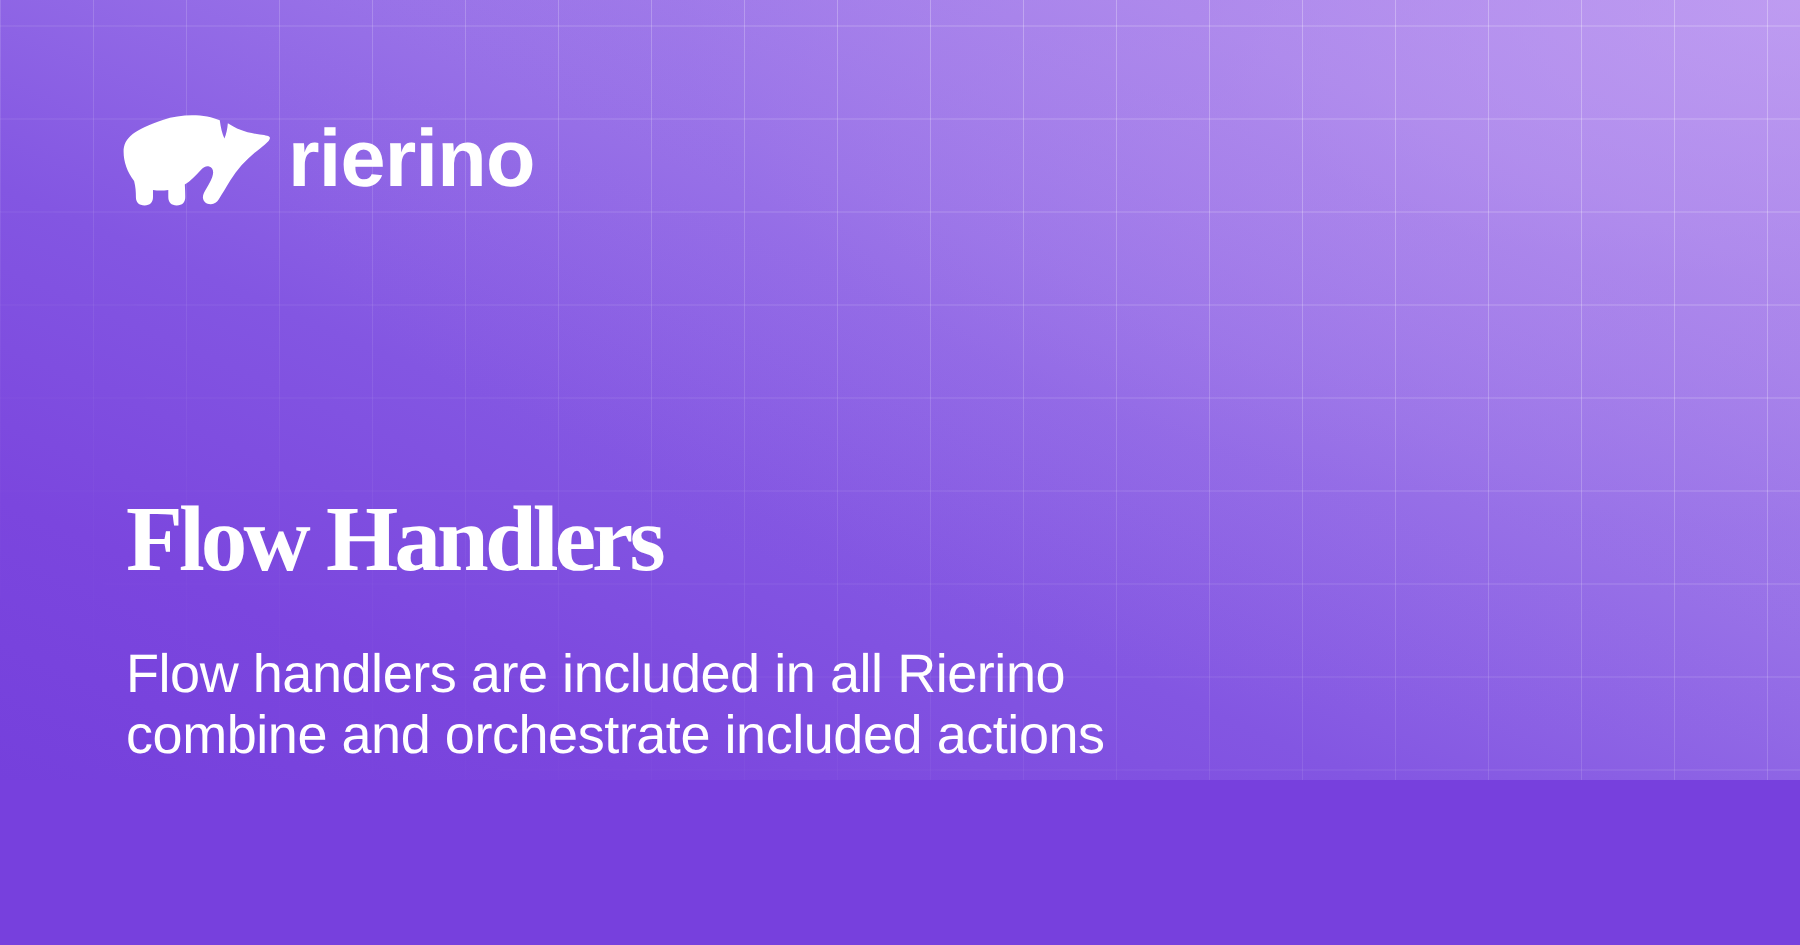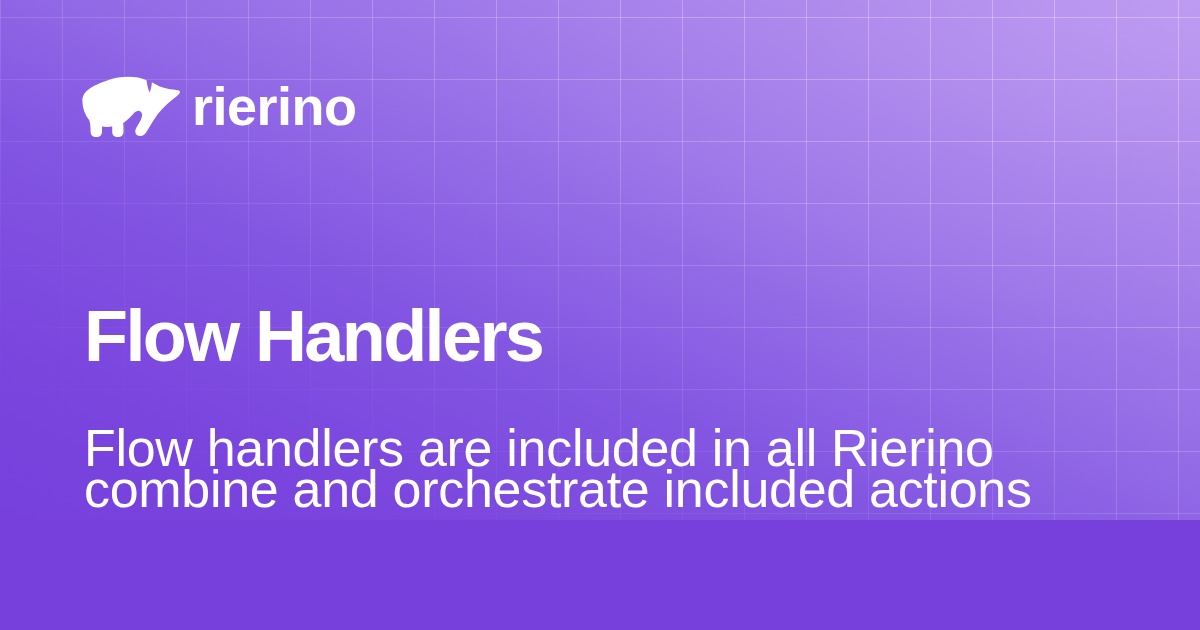--- a/index.html
+++ b/index.html
@@ -103,39 +103,40 @@
     letter-spacing: -0.5px;
     line-height: 1;
     white-space: nowrap;
     transform: translateY(-1px);
   }
 
   
   .headline {
     position: absolute;
     left: 84px;
-    top: 286px;
+    top: 310px;
     margin: 0;
     color: #ffffff;
-    font-size: 72px;
+    font-size: 62px;
     font-weight: 700;
     line-height: 100px;
     letter-spacing: -2.6px;
     white-space: nowrap;
+    font-family: Liberation Serif, serif;
   }
 
   
   .subtitle {
     position: absolute;
     left: 84px;
     top: 428px;
     margin: 0;
     width: 760px;
     color: #ffffff;
-    font-size: 52px;
+    font-size: 36px;
     font-weight: 400;
     line-height: 41px;
     letter-spacing: -0.3px;
   }
 
   .subtitle-line { display: block; white-space: nowrap; }
 </style>
 </head>
 <body>
 

